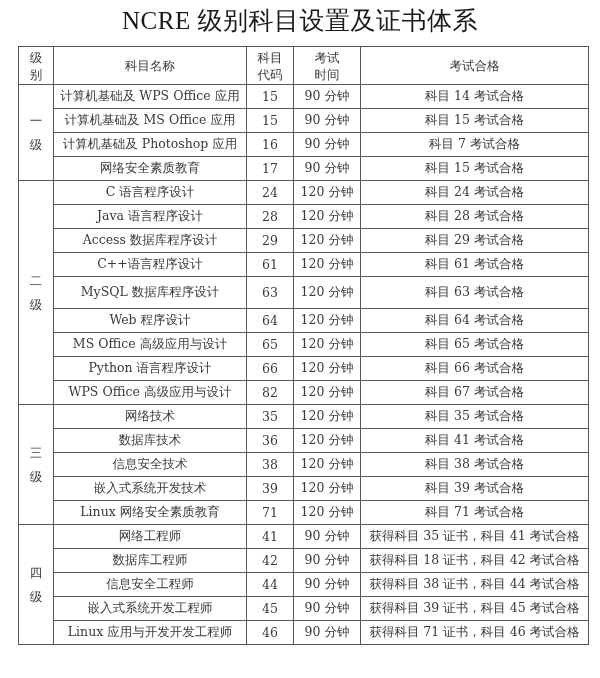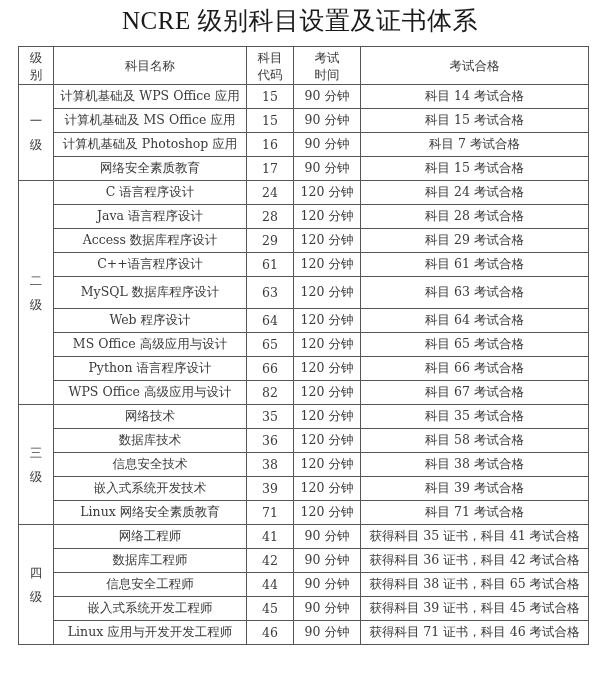--- a/index.html
+++ b/index.html
@@ -120,21 +120,21 @@
         <td rowspan="5" class="level"><span>三</span><br><span>级</span></td>
         <td>网络技术</td>
         <td>35</td>
         <td>120 分钟</td>
         <td>科目 35 考试合格</td>
       </tr>
       <tr>
         <td>数据库技术</td>
         <td>36</td>
         <td>120 分钟</td>
-        <td>科目 58 考试合格</td>
+        <td>科目 41 考试合格</td>
       </tr>
       <tr>
         <td>信息安全技术</td>
         <td>38</td>
         <td>120 分钟</td>
         <td>科目 38 考试合格</td>
       </tr>
       <tr>
         <td>嵌入式系统开发技术</td>
         <td>39</td>
@@ -151,27 +151,27 @@
         <td rowspan="5" class="level"><span>四</span><br><span>级</span></td>
         <td>网络工程师</td>
         <td>41</td>
         <td>90 分钟</td>
         <td>获得科目 35 证书，科目 41 考试合格</td>
       </tr>
       <tr>
         <td>数据库工程师</td>
         <td>42</td>
         <td>90 分钟</td>
-        <td>获得科目 36 证书，科目 42 考试合格</td>
+        <td>获得科目 18 证书，科目 42 考试合格</td>
       </tr>
       <tr>
         <td>信息安全工程师</td>
         <td>44</td>
         <td>90 分钟</td>
-        <td>获得科目 38 证书，科目 65 考试合格</td>
+        <td>获得科目 38 证书，科目 44 考试合格</td>
       </tr>
       <tr>
         <td>嵌入式系统开发工程师</td>
         <td>45</td>
         <td>90 分钟</td>
         <td>获得科目 39 证书，科目 45 考试合格</td>
       </tr>
       <tr>
         <td>Linux 应用与开发开发工程师</td>
         <td>46</td>

